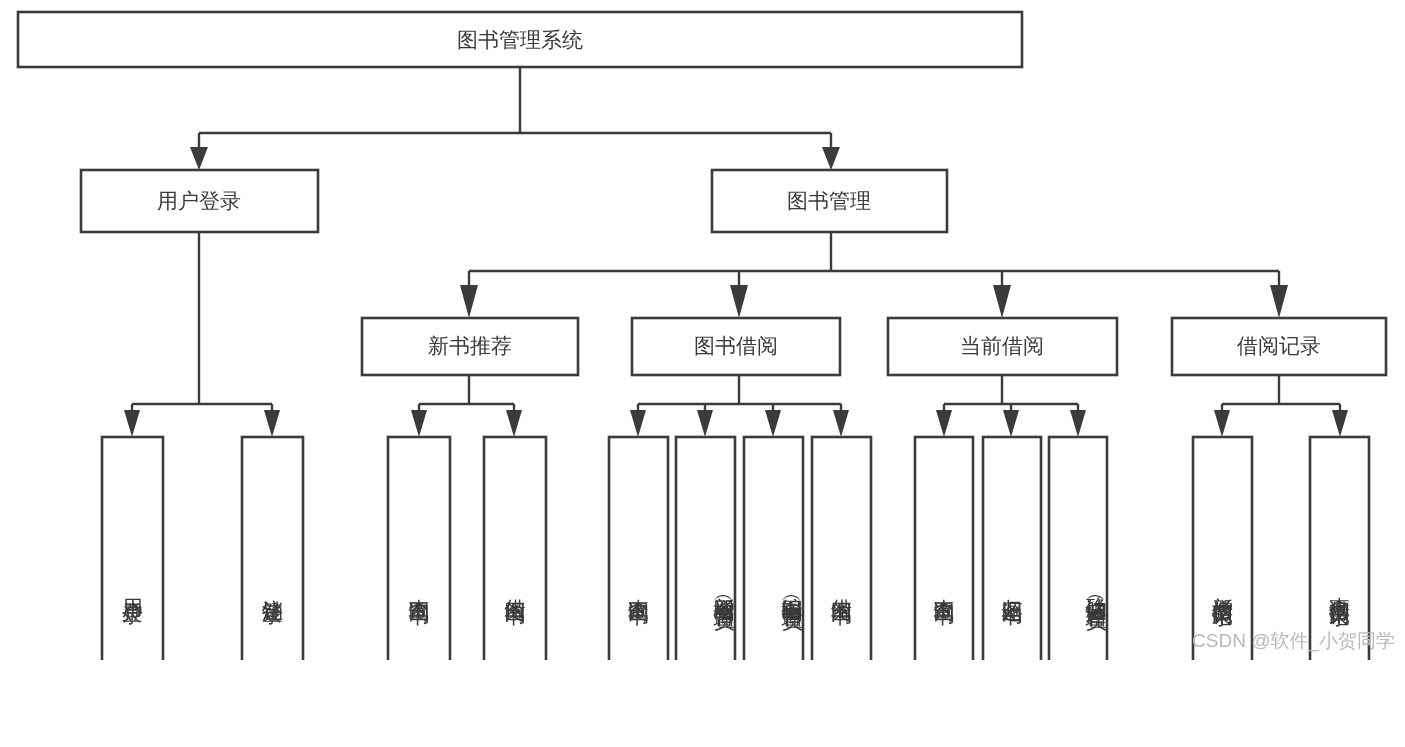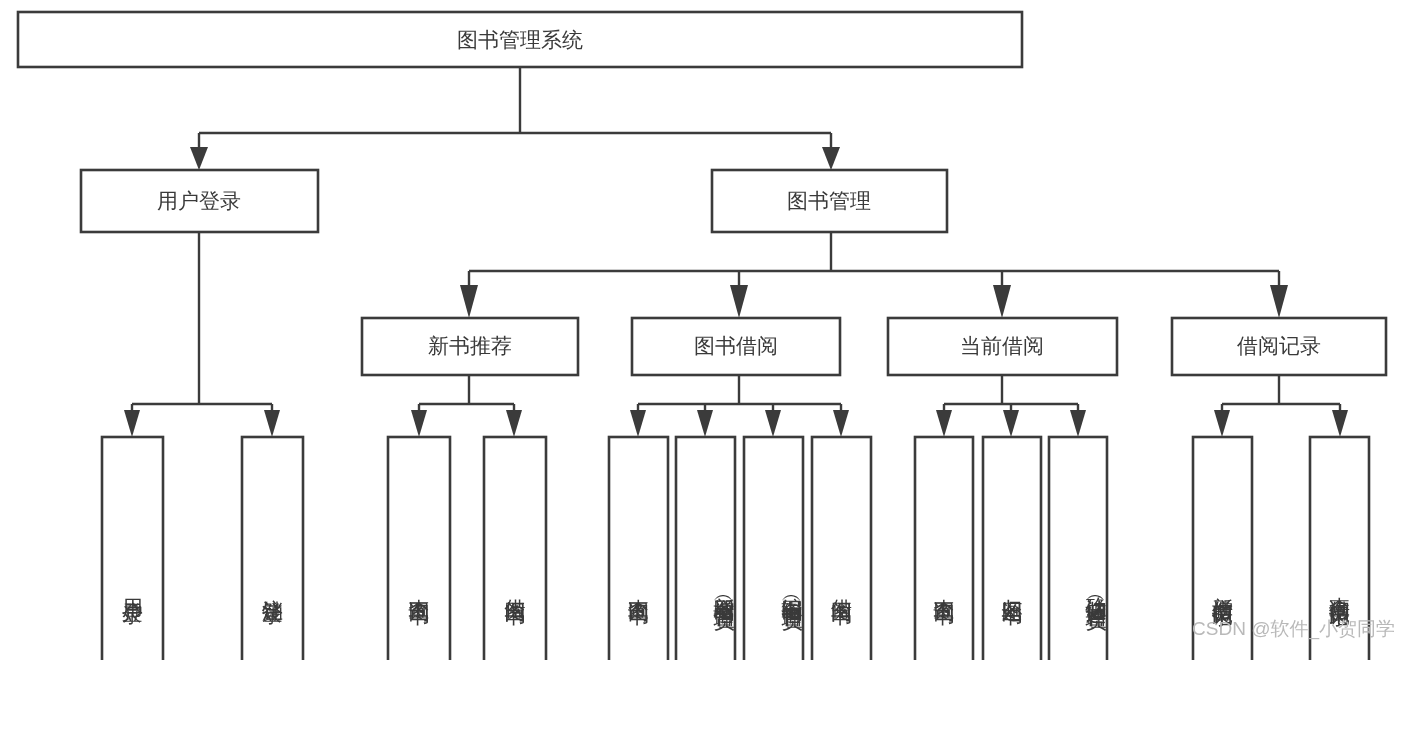--- a/index.html
+++ b/index.html
@@ -61,21 +61,21 @@
     align-items: center;
     justify-content: center;
     text-align: center;
     white-space: nowrap;
     pointer-events: none;
     user-select: none;
   }
   .watermark {
     position: absolute;
     right: 10px;
-    bottom: 18px;
+    bottom: 6px;
     font-family: "Liberation Sans", "DejaVu Sans", sans-serif;
     font-size: 19px;
     color: #b9b9b9;
     white-space: nowrap;
     user-select: none;
     padding-left: 35px;
   }
 </style>
 </head>
 <body>

